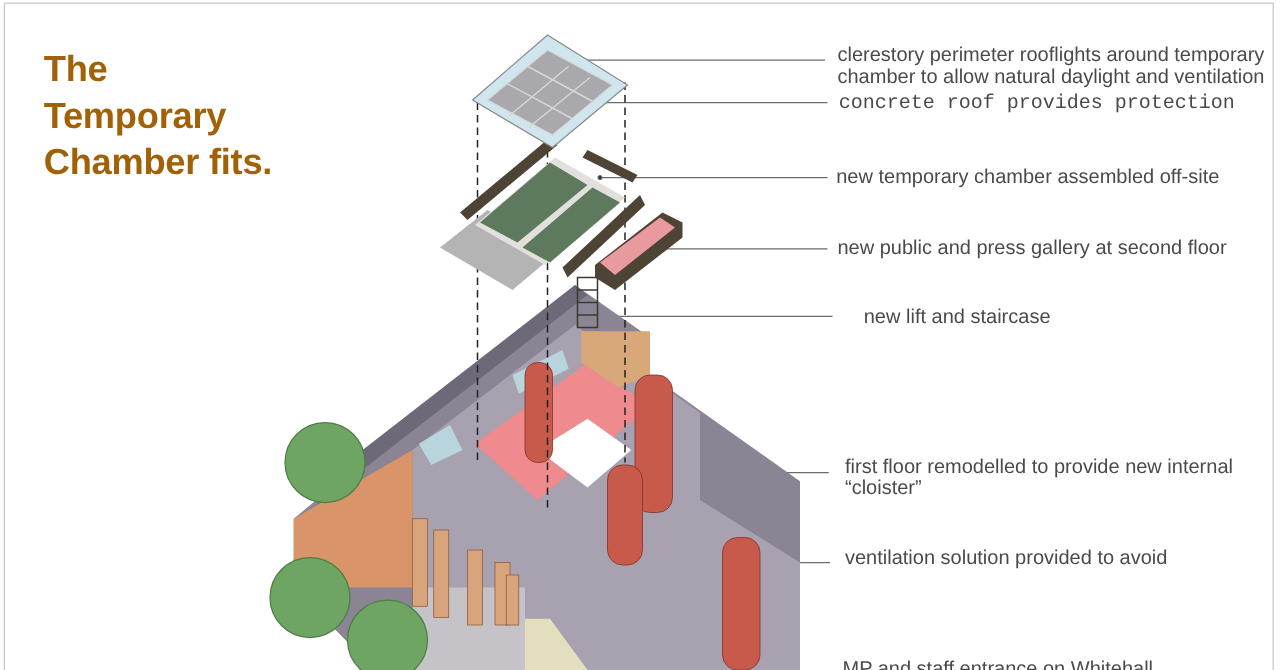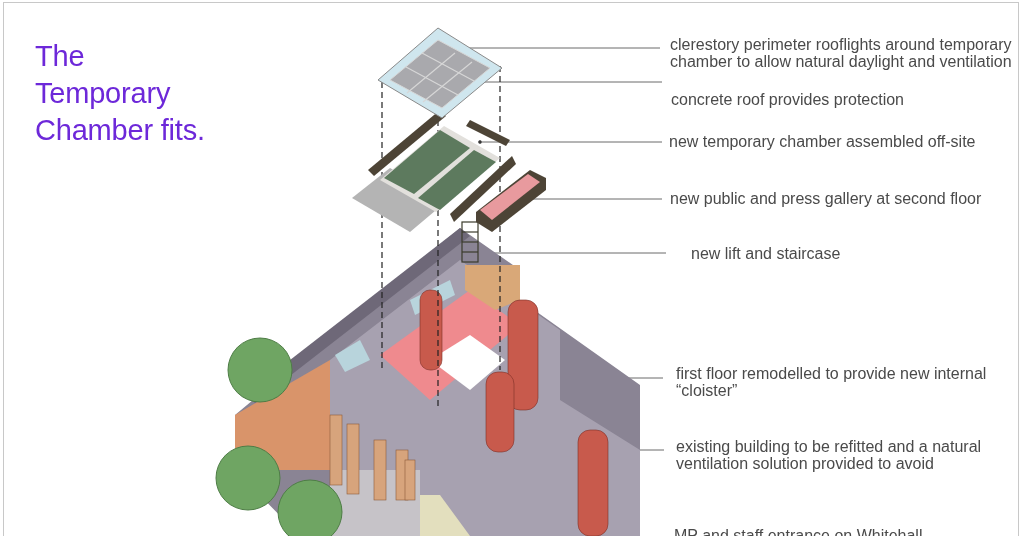--- a/index.html
+++ b/index.html
@@ -1,18 +1,18 @@
 <!DOCTYPE html>
 <html><head>
 <meta charset="utf-8">
 <style>
   html, body { margin: 0; padding: 0; background: #ffffff; }
   body { width: 1024px; height: 536px; overflow: hidden; position: relative; font-family: "Liberation Sans", sans-serif; }
   .frame { position: absolute; left: 3px; top: 2px; width: 1016px; height: 540px; border: 1.5px solid #c8c8c8; box-sizing: border-box; background: #fff; }
-  .title { position: absolute; left: 35px; top: 38px; color: #6d28d9; font-weight: normal; font-size: 29px; line-height: 37px; letter-spacing: -0.2px; }
+  .title { position: absolute; left: 35px; top: 38px; color: #a16207; font-weight: bold; font-size: 29px; line-height: 37px; letter-spacing: -0.2px; }
   .title span { display: block; }
   .label { position: absolute; color: #4a4a4a; font-size: 16px; line-height: 16.5px; }
   .label span { display: block; }
   svg.art { position: absolute; left: 0; top: 0; }
 </style>
 </head>
 <body>
 
 <div class="frame"></div>
 
@@ -112,35 +112,34 @@
 <div class="title">
   <span>The</span>
   <span>Temporary</span>
   <span>Chamber fits.</span>
 </div>
 
 <div class="label" style="left:670px; top:37px;">
   <span>clerestory perimeter rooflights around temporary</span>
   <span>chamber to allow natural daylight and ventilation</span>
 </div>
-<div class="label" style="left:671px; top:92px;">
+<div class="label" style="left:671px; top:74px;font-family:Liberation Mono, monospace;">
   <span>concrete roof provides protection</span>
 </div>
 <div class="label" style="left:669px; top:134px;">
   <span>new temporary chamber assembled off-site</span>
 </div>
 <div class="label" style="left:670px; top:191px;">
   <span>new public and press gallery at second floor</span>
 </div>
 <div class="label" style="left:669px; top:246px;margin-left:22px;">
   <span>new lift and staircase</span>
 </div>
 <div class="label" style="left:676px; top:366px;">
   <span>first floor remodelled to provide new internal</span>
   <span>“cloister”</span>
 </div>
 <div class="label" style="left:676px; top:439px;">
-  <span>existing building to be refitted and a natural</span>
   <span>ventilation solution provided to avoid</span>
 </div>
 <div class="label" style="left:674px; top:528px;">
   <span>MP and staff entrance on Whitehall</span>
 </div>
 
 </body></html>

